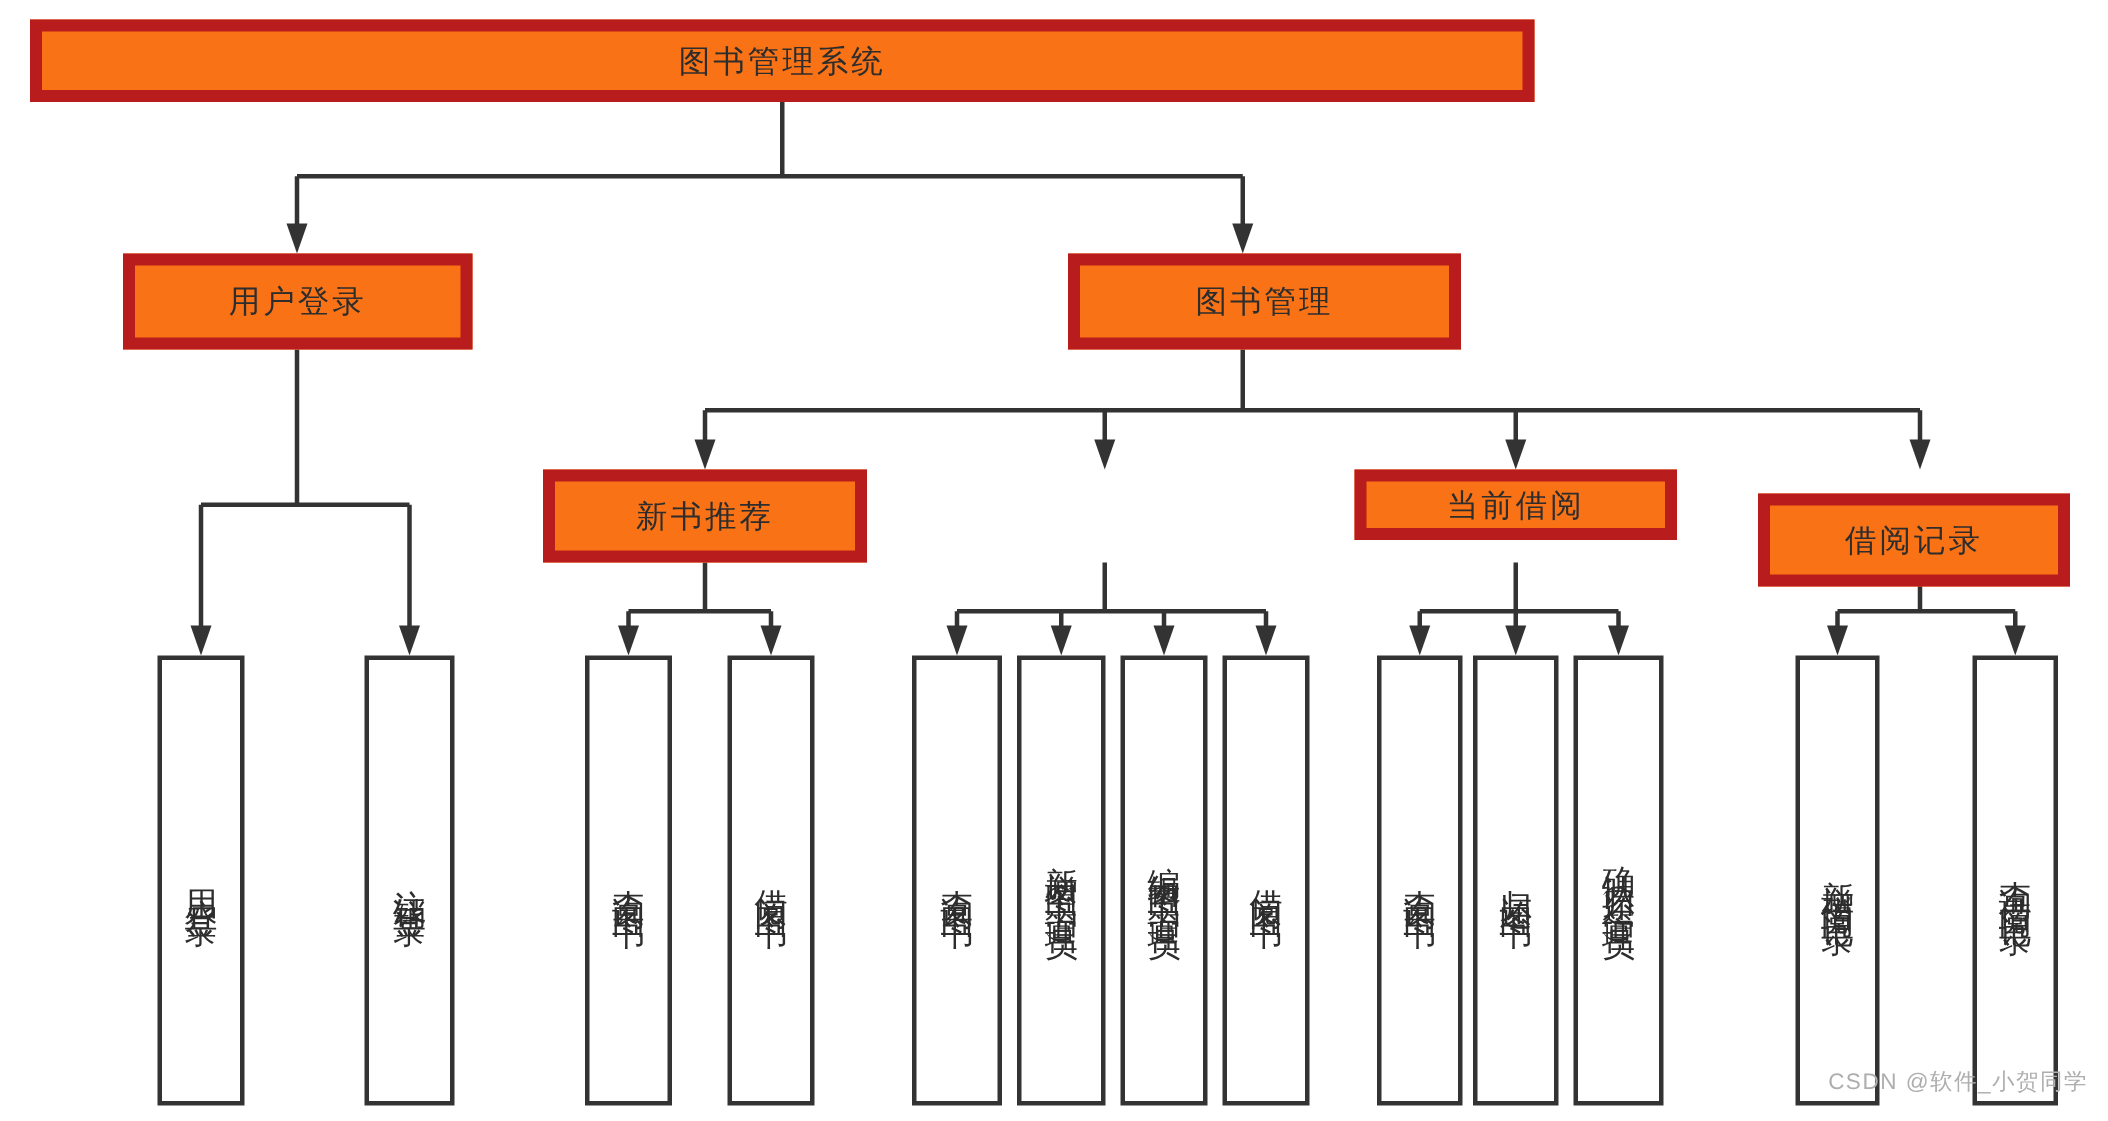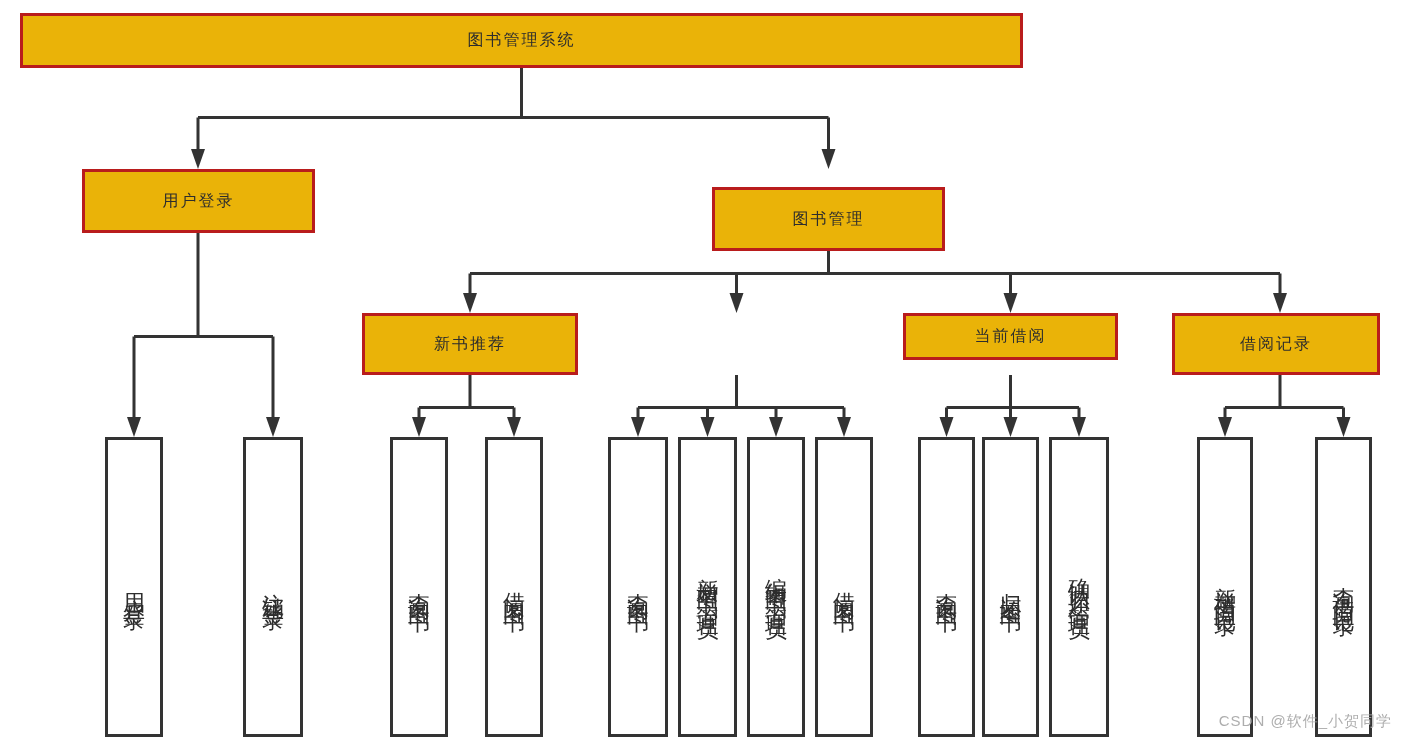--- a/index.html
+++ b/index.html
@@ -26,27 +26,27 @@
     stroke: #333333;
     stroke-width: 3;
   }
   #connectors polygon {
     fill: #333333;
     stroke: none;
   }
   .node {
     position: absolute;
     box-sizing: border-box;
-    border: 3px solid #b91c1c;
-    background: #eab308;
+    border: 8px solid #b91c1c;
+    background: #f97316;
     display: flex;
     align-items: center;
     justify-content: center;
     color: #2d2d2d;
-    font-size: 16px;
+    font-size: 21px;
     letter-spacing: 2px;
     white-space: nowrap;
     z-index: 2;
   }
   .vnode {
     position: absolute;
     box-sizing: border-box;
     border: 3px solid #333333;
     background: #ffffff;
     display: flex;
@@ -126,25 +126,25 @@
     <g>
       <path d="M1280 375 V407.5 M1225 407.5 H1343.5 M1225 407.5 V418 M1343.5 407.5 V418"></path>
       <polygon points="1218,417 1232,417 1225,437"></polygon>
       <polygon points="1336.5,417 1350.5,417 1343.5,437"></polygon>
     </g>
   </svg>
 
   <div class="node" style="left:20px;top:13px;width:1003px;height:55px">图书管理系统</div>
 
   <div class="node" style="left:82px;top:169px;width:233px;height:64px">用户登录</div>
-  <div class="node" style="left:712px;top:187px;width:233px;height:64px">图书管理</div>
+  <div class="node" style="left:712px;top:169px;width:262px;height:64px">图书管理</div>
 
   <div class="node" style="left:362px;top:313px;width:216px;height:62px">新书推荐</div>
   <div class="node" style="left:903px;top:313px;width:215px;height:47px">当前借阅</div>
-  <div class="node" style="left:1172px;top:313px;width:208px;height:62px">借阅记录</div>
+  <div class="node" style="left:1172px;top:329px;width:208px;height:62px">借阅记录</div>
 
   <div class="vnode" style="left:105px;width:58px">
     <span class="vtext">用户登录</span>
   </div>
   <div class="vnode" style="left:243px;width:60px">
     <span class="vtext">注销登录</span>
   </div>
 
   <div class="vnode" style="left:390px;width:58px">
     <span class="vtext">查询图书</span>

